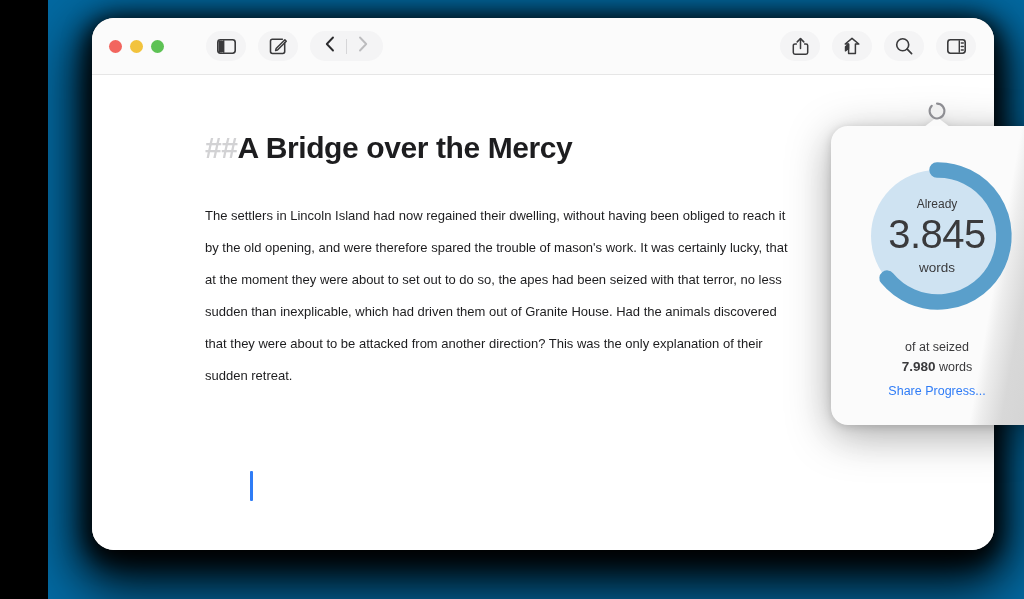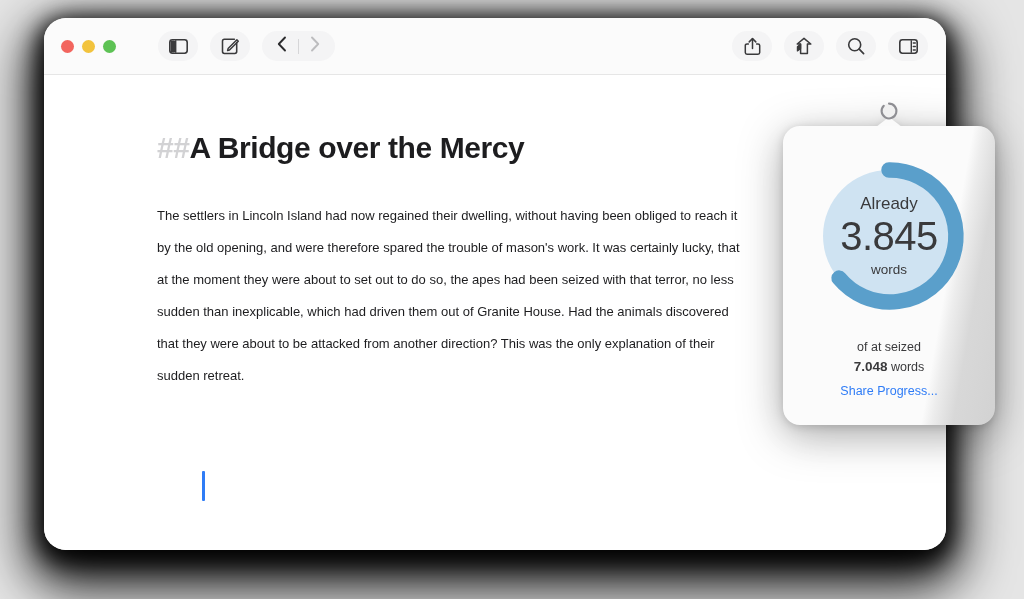--- a/index.html
+++ b/index.html
@@ -14,21 +14,22 @@
   body {
     background: #000000;
     font-family: "Liberation Sans", sans-serif;
     position: relative;
   }
 
   
   #desktop {
     position: absolute;
     inset: 0;
-    background: #e5e5e5;
+    background: #0369a1;
+    margin-left: 48px;
   }
 
   
   #window-shadow {
     position: absolute;
     left: 44px;
     top: 18px;
     width: 902px;
     height: 532px;
     border-radius: 22px;
@@ -223,21 +224,21 @@
   #wc-ring-text {
     position: absolute;
     inset: 0;
     display: flex;
     flex-direction: column;
     align-items: center;
     justify-content: center;
     pointer-events: none;
   }
   #wc-already {
-    font-size: 17px;
+    font-size: 12px;
     color: #3a3a3c;
     line-height: 1;
     margin-bottom: 4px;
   }
   #wc-count {
     font-size: 40px;
     color: #3a3a3c;
     line-height: 1;
     letter-spacing: -0.5px;
   }
@@ -409,20 +410,20 @@
 
         <div id="wc-ring-text">
           <div id="wc-already">Already</div>
           <div id="wc-count">3.845</div>
           <div id="wc-wordsunit">words</div>
         </div>
       </div>
 
       <div id="wc-goal">
         <div>of at seized</div>
-        <div><span class="goalnum">7.048</span> <span>words</span></div>
+        <div><span class="goalnum">7.980</span> <span>words</span></div>
       </div>
 
       <div id="wc-share">Share Progress...</div>
     </div>
   </div>
 
 </div>
 
 </body></html>

